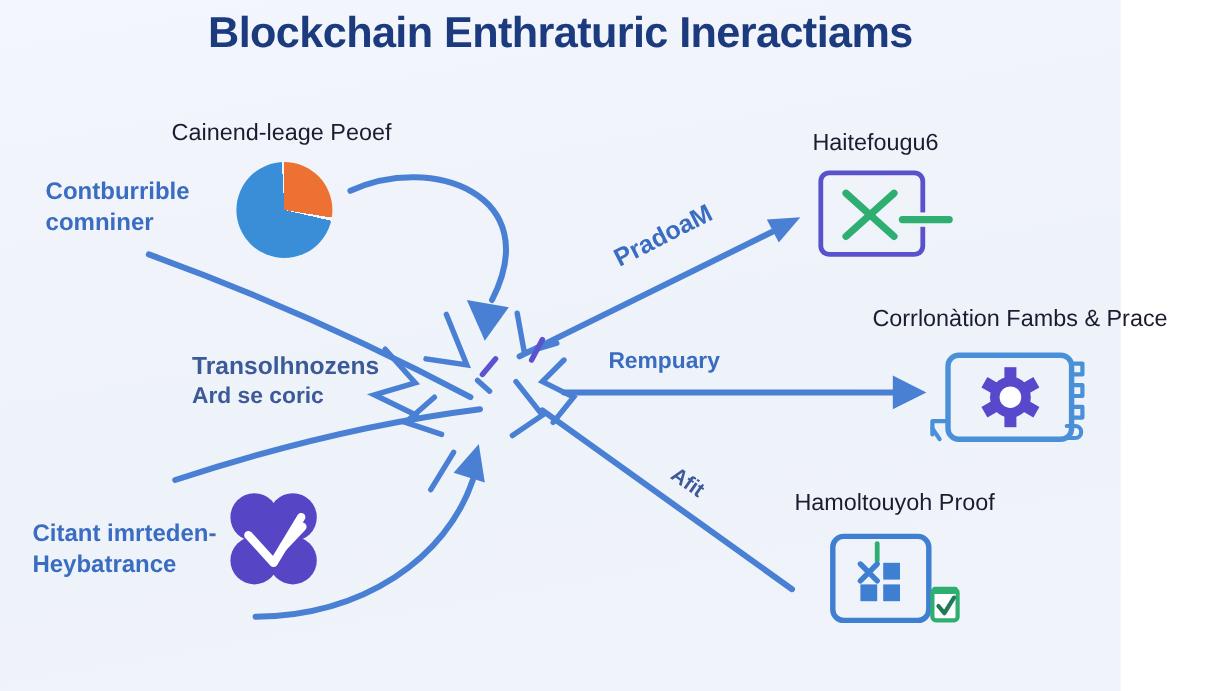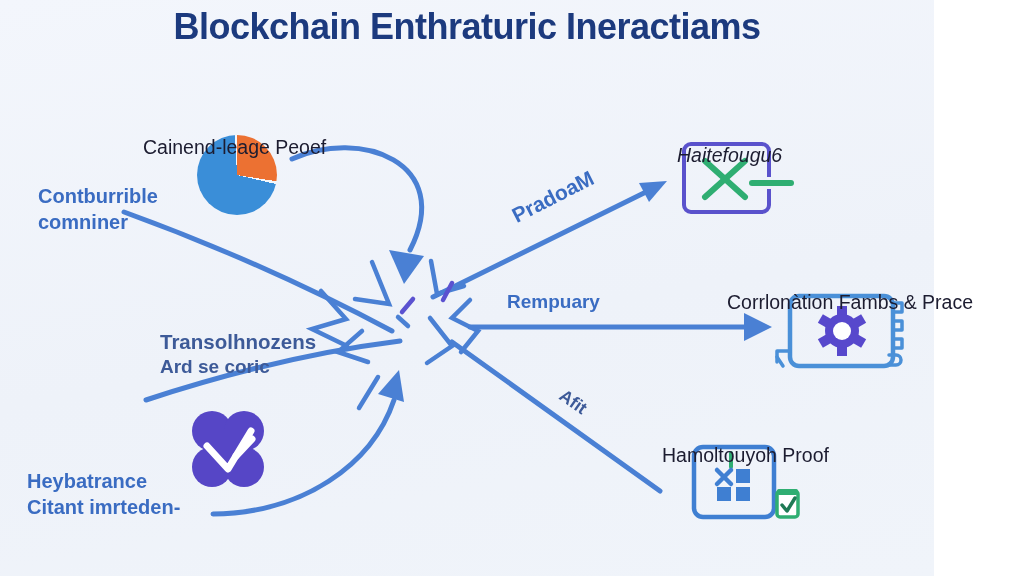--- a/index.html
+++ b/index.html
@@ -4,21 +4,21 @@
 <style>
   html,body{margin:0;padding:0;}
   body{width:1024px;height:576px;overflow:hidden;font-family:"Liberation Sans",sans-serif;}
   .stage{position:relative;width:934px;height:576px;
     background:linear-gradient(170deg,#f3f6fc 0%,#eef2f9 55%,#f0f4fa 100%);}
   .overlay{position:absolute;left:0;top:0;width:1024px;height:576px;}
 
   .title{position:absolute;left:0;right:0;top:6px;margin:0;text-align:center;
     font-size:36px;font-weight:700;letter-spacing:-.5px;color:var(--title);}
 
-  .lbl{position:absolute;line-height:1.28;white-space:nowrap;margin-top:36px;}
+  .lbl{position:absolute;line-height:1.28;white-space:nowrap;}
   .lbl-dark{color:var(--dark-label);font-size:19.5px;font-weight:500;}
   .lbl-blue{color:var(--blue-label);font-size:20px;font-weight:600;}
   .lbl-steel{color:var(--steel-label);font-size:20.5px;font-weight:600;}
 
   .edge-lbl{position:absolute;color:var(--blue-label);font-weight:600;white-space:nowrap;}
   .edge-lbl.rot-up{transform:translate(-50%,-50%) rotate(-27deg);font-size:21px;}
   .edge-lbl.rot-dn{transform:translate(-50%,-50%) rotate(35deg);font-size:17.5px;color:var(--steel-label);}
 
   .pie{position:absolute;left:197px;top:135px;width:80px;height:80px;border-radius:50%;
     background:conic-gradient(from 0deg,
@@ -157,25 +157,25 @@
     <div>Contburrible</div>
     <div>comniner</div>
   </div>
 
   <div class="lbl lbl-steel" style="left:160px;top:293px;">
     <div>Transolhnozens</div>
     <div style="font-size:19px;">Ard se coric</div>
   </div>
 
   <div class="lbl lbl-blue" style="left:27px;top:433px;">
+    <div>Citant imrteden-</div>
     <div>Heybatrance</div>
-    <div>Citant imrteden-</div>
   </div>
 
-  <div class="lbl lbl-dark" style="left:677px;top:107px;font-style:italic;">Haitefougu6</div>
+  <div class="lbl lbl-dark" style="left:677px;top:107px;">Haitefougu6</div>
 
   <div class="lbl lbl-dark" style="left:662px;top:407px;">Hamoltouyoh Proof</div>
 
   <div class="lbl lbl-dark" style="left:727px;top:254px;">Corrlonàtion Fambs &amp; Prace</div>
 
   <div class="edge-lbl rot-up" style="left:553px;top:197px;">PradoaM</div>
   <div class="edge-lbl" style="left:507px;top:291px;font-size:19px;">Rempuary</div>
   <div class="edge-lbl rot-dn" style="left:573px;top:402px;">Afit</div>
 
 </div>

